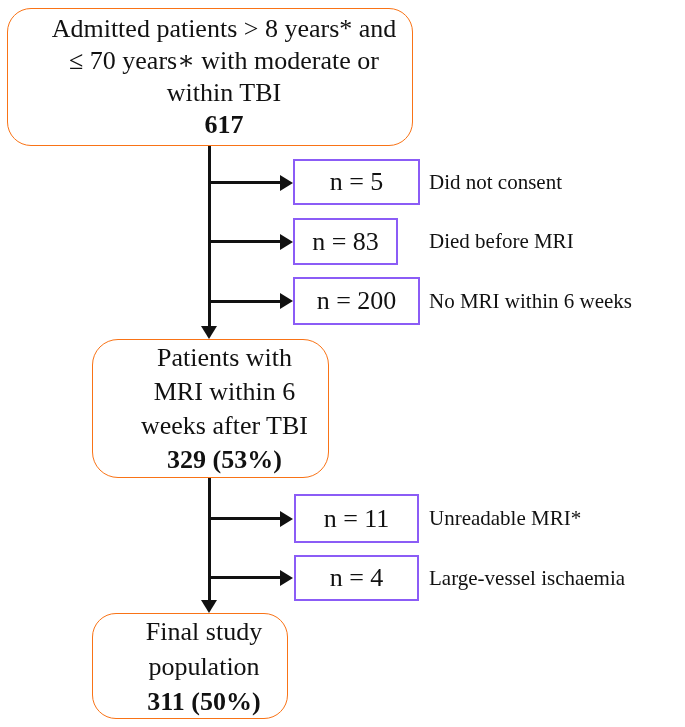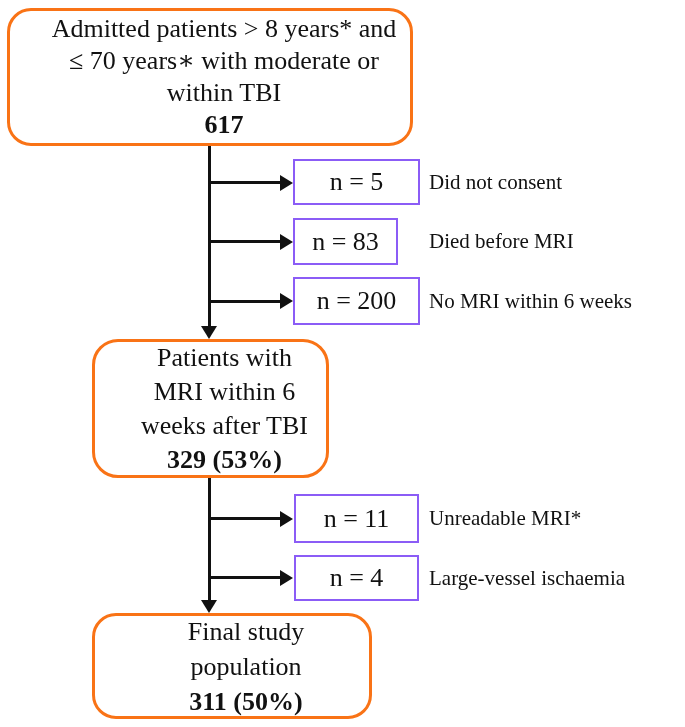--- a/index.html
+++ b/index.html
@@ -8,33 +8,33 @@
     width:685px;height:727px;
     background:#ffffff;
     font-family:"Liberation Serif","DejaVu Serif",serif;
     color:#111111;
     overflow:hidden;
   }
   
   .rbox{
     position:absolute;
     box-sizing:border-box;
-    border:3px solid #f97316;
+    border:1px solid #f97316;
     border-radius:24px;
     background:#ffffff;
     display:flex;flex-direction:column;
     align-items:center;justify-content:center;
     text-align:center;
     font-size:26px;
     padding-left:28px;
   }
   .rbox .count{font-weight:bold;}
   .top-box{left:7px;top:8px;width:406px;height:138px;line-height:32px;}
   .mid-box{left:92px;top:339px;width:237px;height:139px;line-height:34px;border-radius:26px;}
-  .bottom-box{left:92px;top:613px;width:280px;height:106px;line-height:35px;}
+  .bottom-box{left:92px;top:613px;width:196px;height:106px;line-height:35px;}
   
   .nbox{
     position:absolute;
     box-sizing:border-box;
     border:2px solid #8b5cf6;
     background:#ffffff;
     display:flex;align-items:center;justify-content:center;
     font-size:26px;
   }
   

